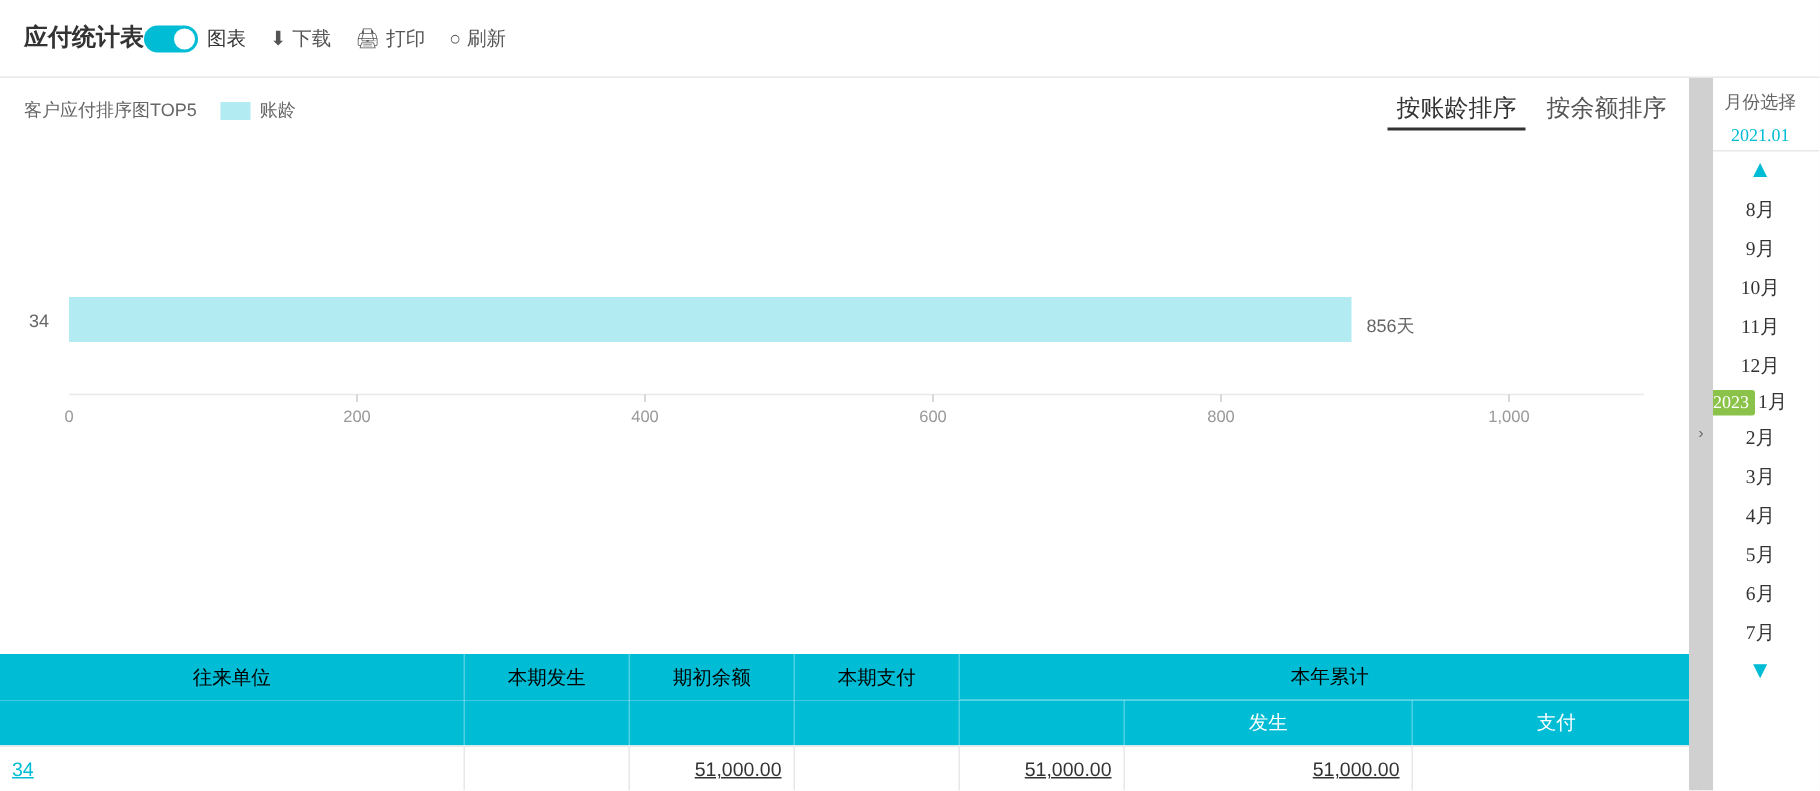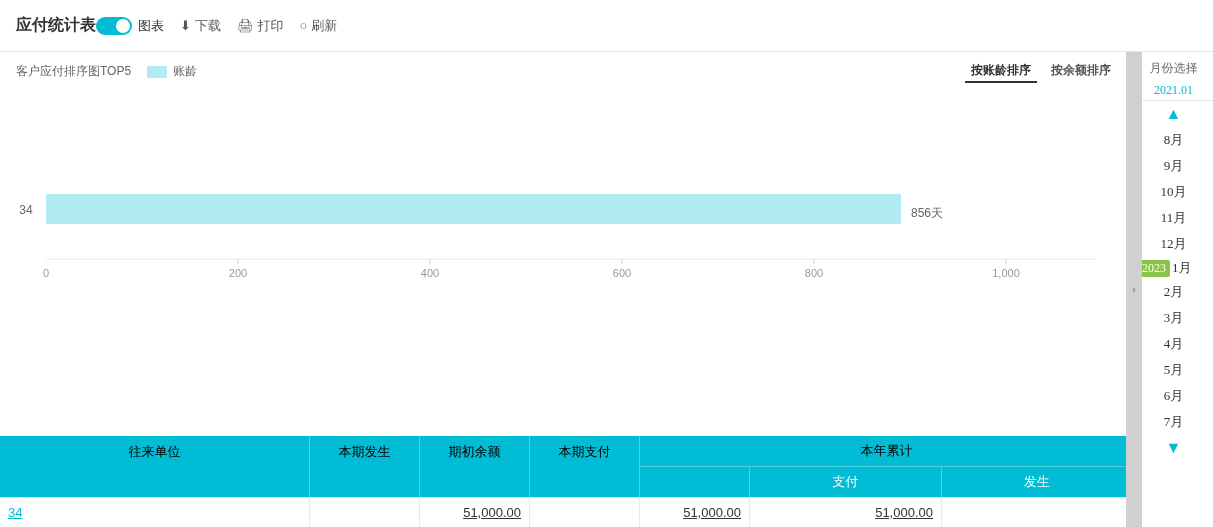--- a/index.html
+++ b/index.html
@@ -21,21 +21,21 @@
 
     
     .chart-area { flex: 1; display: flex; flex-direction: column; overflow: hidden; }
 
     
     .chart-header { display: flex; align-items: center; justify-content: space-between; padding: 8px 16px; }
     .chart-legend { display: flex; align-items: center; gap: 16px; font-size: 12px; color: #666; }
     .legend-item { display: flex; align-items: center; gap: 6px; }
     .legend-color { width: 20px; height: 12px; background: #b2ebf2; }
     .chart-sort { display: flex; gap: 8px; }
-    .sort-btn { font-size: 12px; color: #555; cursor: pointer; padding: 2px 6px; border-bottom: 2px solid transparent; font-weight: bold; }
+    .sort-btn { font-size: 16px; color: #555; cursor: pointer; padding: 2px 6px; border-bottom: 2px solid transparent; }
     .sort-btn.active { color: #333; border-bottom: 2px solid #333; }
 
     
     .chart-wrapper { flex: 1; padding: 8px 16px 0 16px; position: relative; }
 
     
     .sidebar { width: 80px; background: #fff; border-left: 1px solid #e8e8e8; display: flex; flex-direction: column; position: relative; }
     .sidebar-content { flex: 1; overflow: hidden; font-family: Liberation Serif, serif; }
     .sidebar-title { font-size: 12px; color: #666; padding: 8px 8px 4px 8px; text-align: center; }
     .sidebar-date { font-size: 12px; color: #00bcd4; padding: 2px 8px; text-align: center; border-bottom: 1px solid #e8e8e8; }
@@ -143,22 +143,22 @@
           <div class="th-cell col-本期支付" style="width:110px; flex-shrink:0;">本期支付</div>
           <div class="th-cell col-本年累计" style="flex:1; border-bottom:1px solid rgba(255,255,255,0.3);">本年累计</div>
         </div>
 
         <div class="thead-row2" style="background:#00bcd4; color:#fff; display:flex;">
           <div style="width:310px; flex-shrink:0; border-right:1px solid rgba(255,255,255,0.3);"></div>
           <div style="width:110px; flex-shrink:0; border-right:1px solid rgba(255,255,255,0.3);"></div>
           <div style="width:110px; flex-shrink:0; border-right:1px solid rgba(255,255,255,0.3);"></div>
           <div style="width:110px; flex-shrink:0; border-right:1px solid rgba(255,255,255,0.3);"></div>
           <div style="width:110px; flex-shrink:0; border-right:1px solid rgba(255,255,255,0.3);"></div>
+          <div class="th-cell" style="flex:1; border-right:1px solid rgba(255,255,255,0.3);">发生</div>
           <div class="th-cell" style="flex:1;">支付</div>
-          <div class="th-cell" style="flex:1; border-right:1px solid rgba(255,255,255,0.3);">发生</div>
         </div>
 
         <div class="tbody-row">
           <div class="td-cell link" style="width:310px; flex-shrink:0;">34</div>
           <div class="td-cell right" style="width:110px; flex-shrink:0;"></div>
           <div class="td-cell right" style="width:110px; flex-shrink:0;">51,000.00</div>
           <div class="td-cell right" style="width:110px; flex-shrink:0;"></div>
           <div class="td-cell right" style="width:110px; flex-shrink:0;">51,000.00</div>
           <div class="td-cell right" style="flex:1;">51,000.00</div>
           <div class="td-cell right" style="flex:1;"></div>

